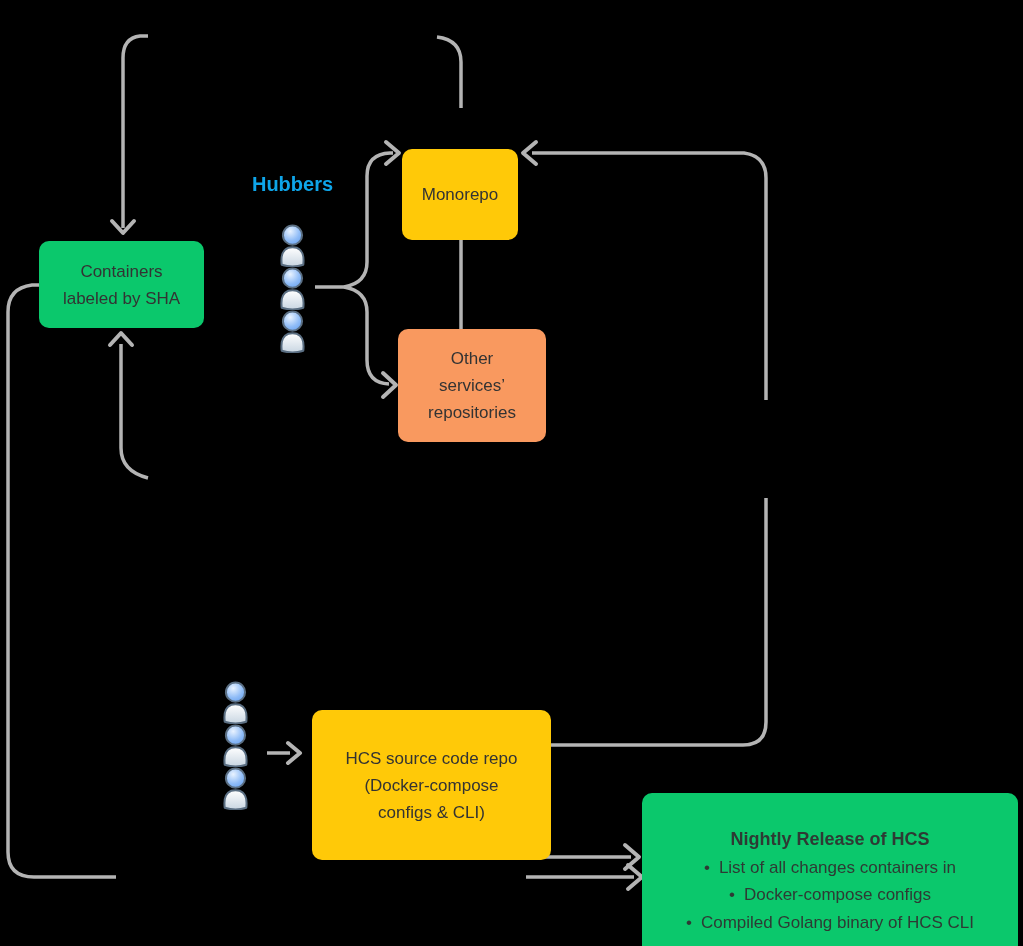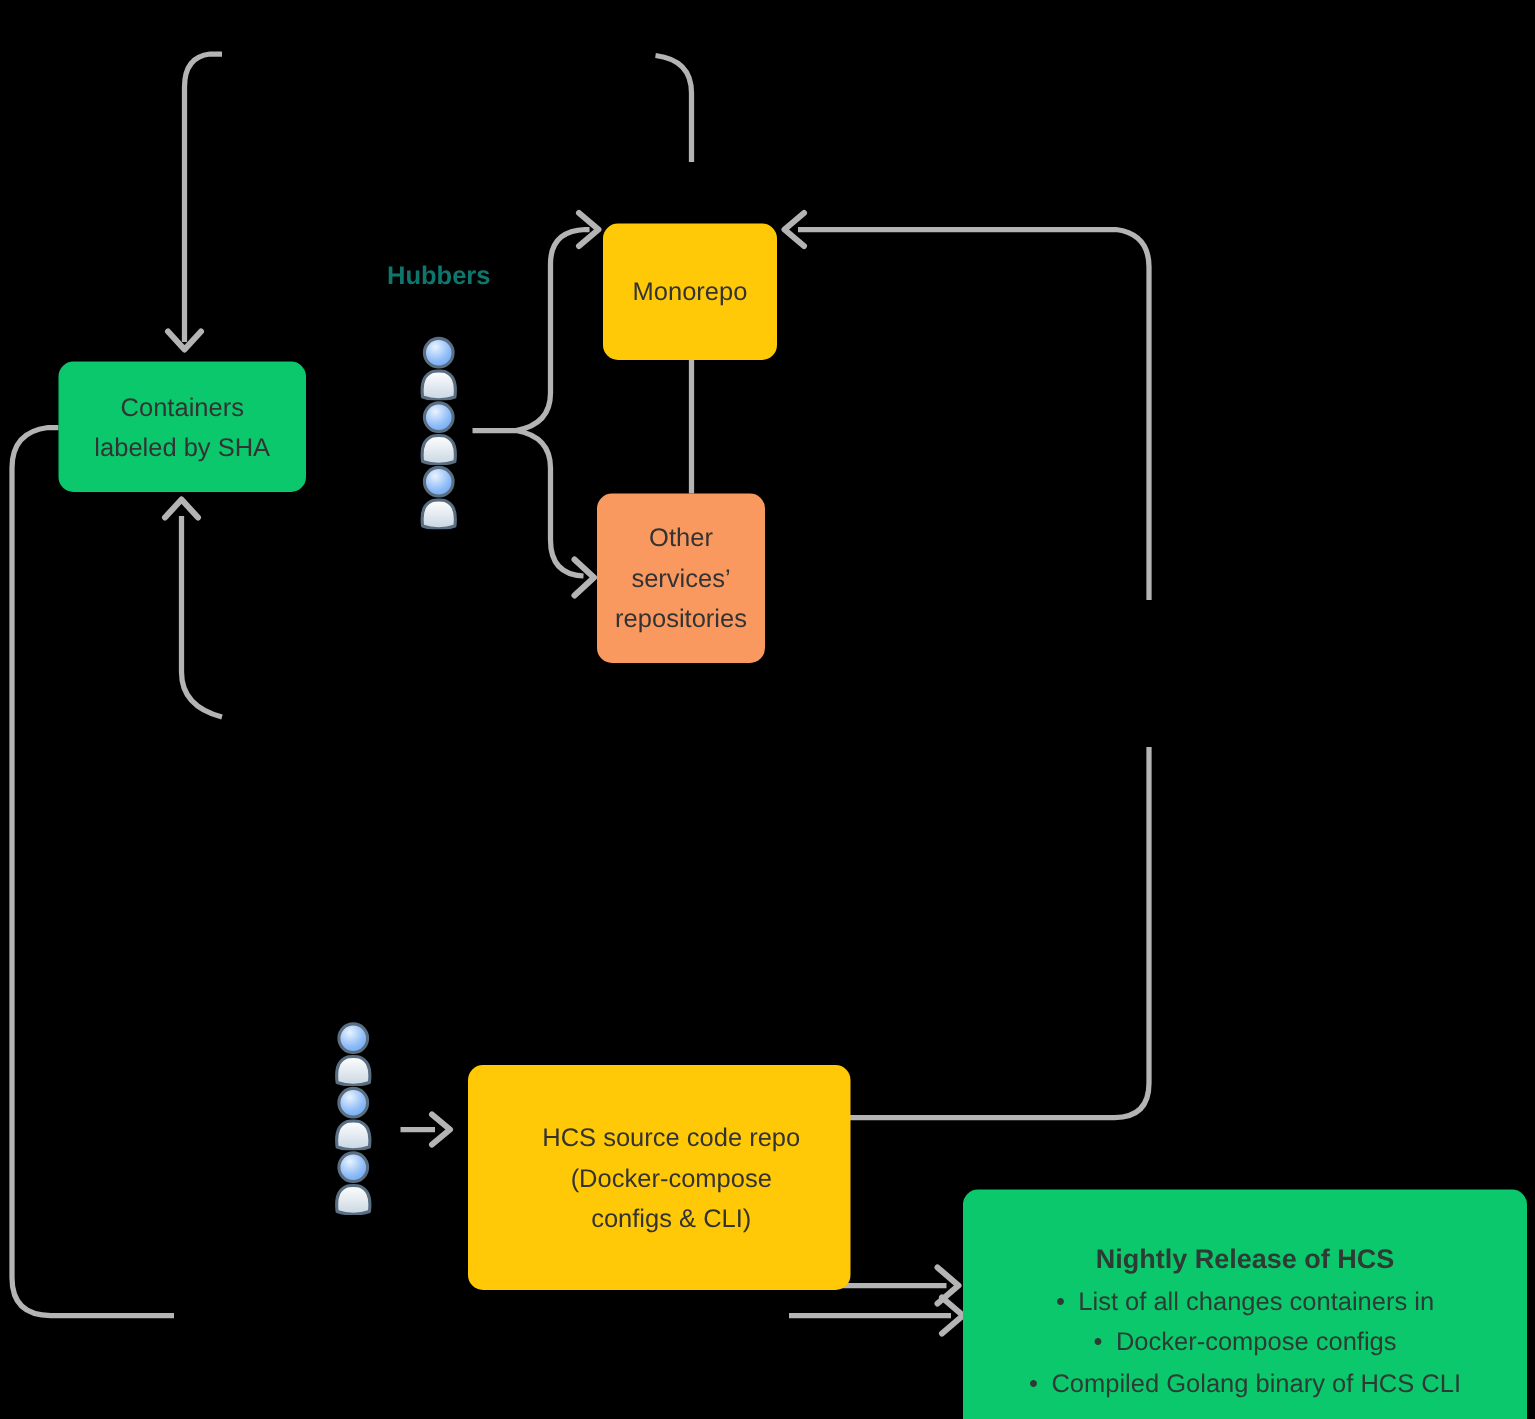--- a/index.html
+++ b/index.html
@@ -18,28 +18,28 @@
     position:absolute;border-radius:10px;
     display:flex;flex-direction:column;justify-content:center;align-items:center;
     text-align:center;color:#333333;font-size:17px;line-height:27px;
   }
   .green{background:#0bc86c;}
   .yellow{background:#ffc908;margin-top:40px;}
   .orange{background:#f9995f;}
 
   #box-containers{left:39px;top:241px;width:165px;height:87px;}
   #box-monorepo{left:402px;top:109px;width:116px;height:91px;}
-  #box-other{left:398px;top:329px;width:112px;height:113px;}
-  #box-hcs{left:312px;top:670px;width:239px;height:150px;padding-left:16px;}
+  #box-other{left:398px;top:329px;width:148px;height:113px;}
+  #box-hcs{left:312px;top:670px;width:239px;height:150px;}
   #box-nightly{left:642px;top:769px;width:376px;height:176px;line-height:27.5px;color:#2e3a34;margin-top:24px;}
   #box-nightly .title{font-weight:bold;font-size:18px;}
   #box-nightly .bline .bullet{display:inline-block;margin-right:9px;font-size:17px;}
 
   .flow-label{
-    position:absolute;color:#0f766e;font-size:17px;font-weight:600;
+    position:absolute;color:#0ea5e9;font-size:20px;font-weight:600;
     text-align:center;line-height:26px;
   }
   #label-hubbers{left:205px;top:171px;width:175px;}
   #label-ourteam{left:100px;top:644px;width:275px;}
 
   .person-group{position:absolute;display:flex;flex-direction:column;}
   .person-group svg{width:35px;height:45px;margin-top:-2px;}
   #persons-hubbers{left:275px;top:224px;}
   #persons-ourteam{left:218px;top:681px;}
 

